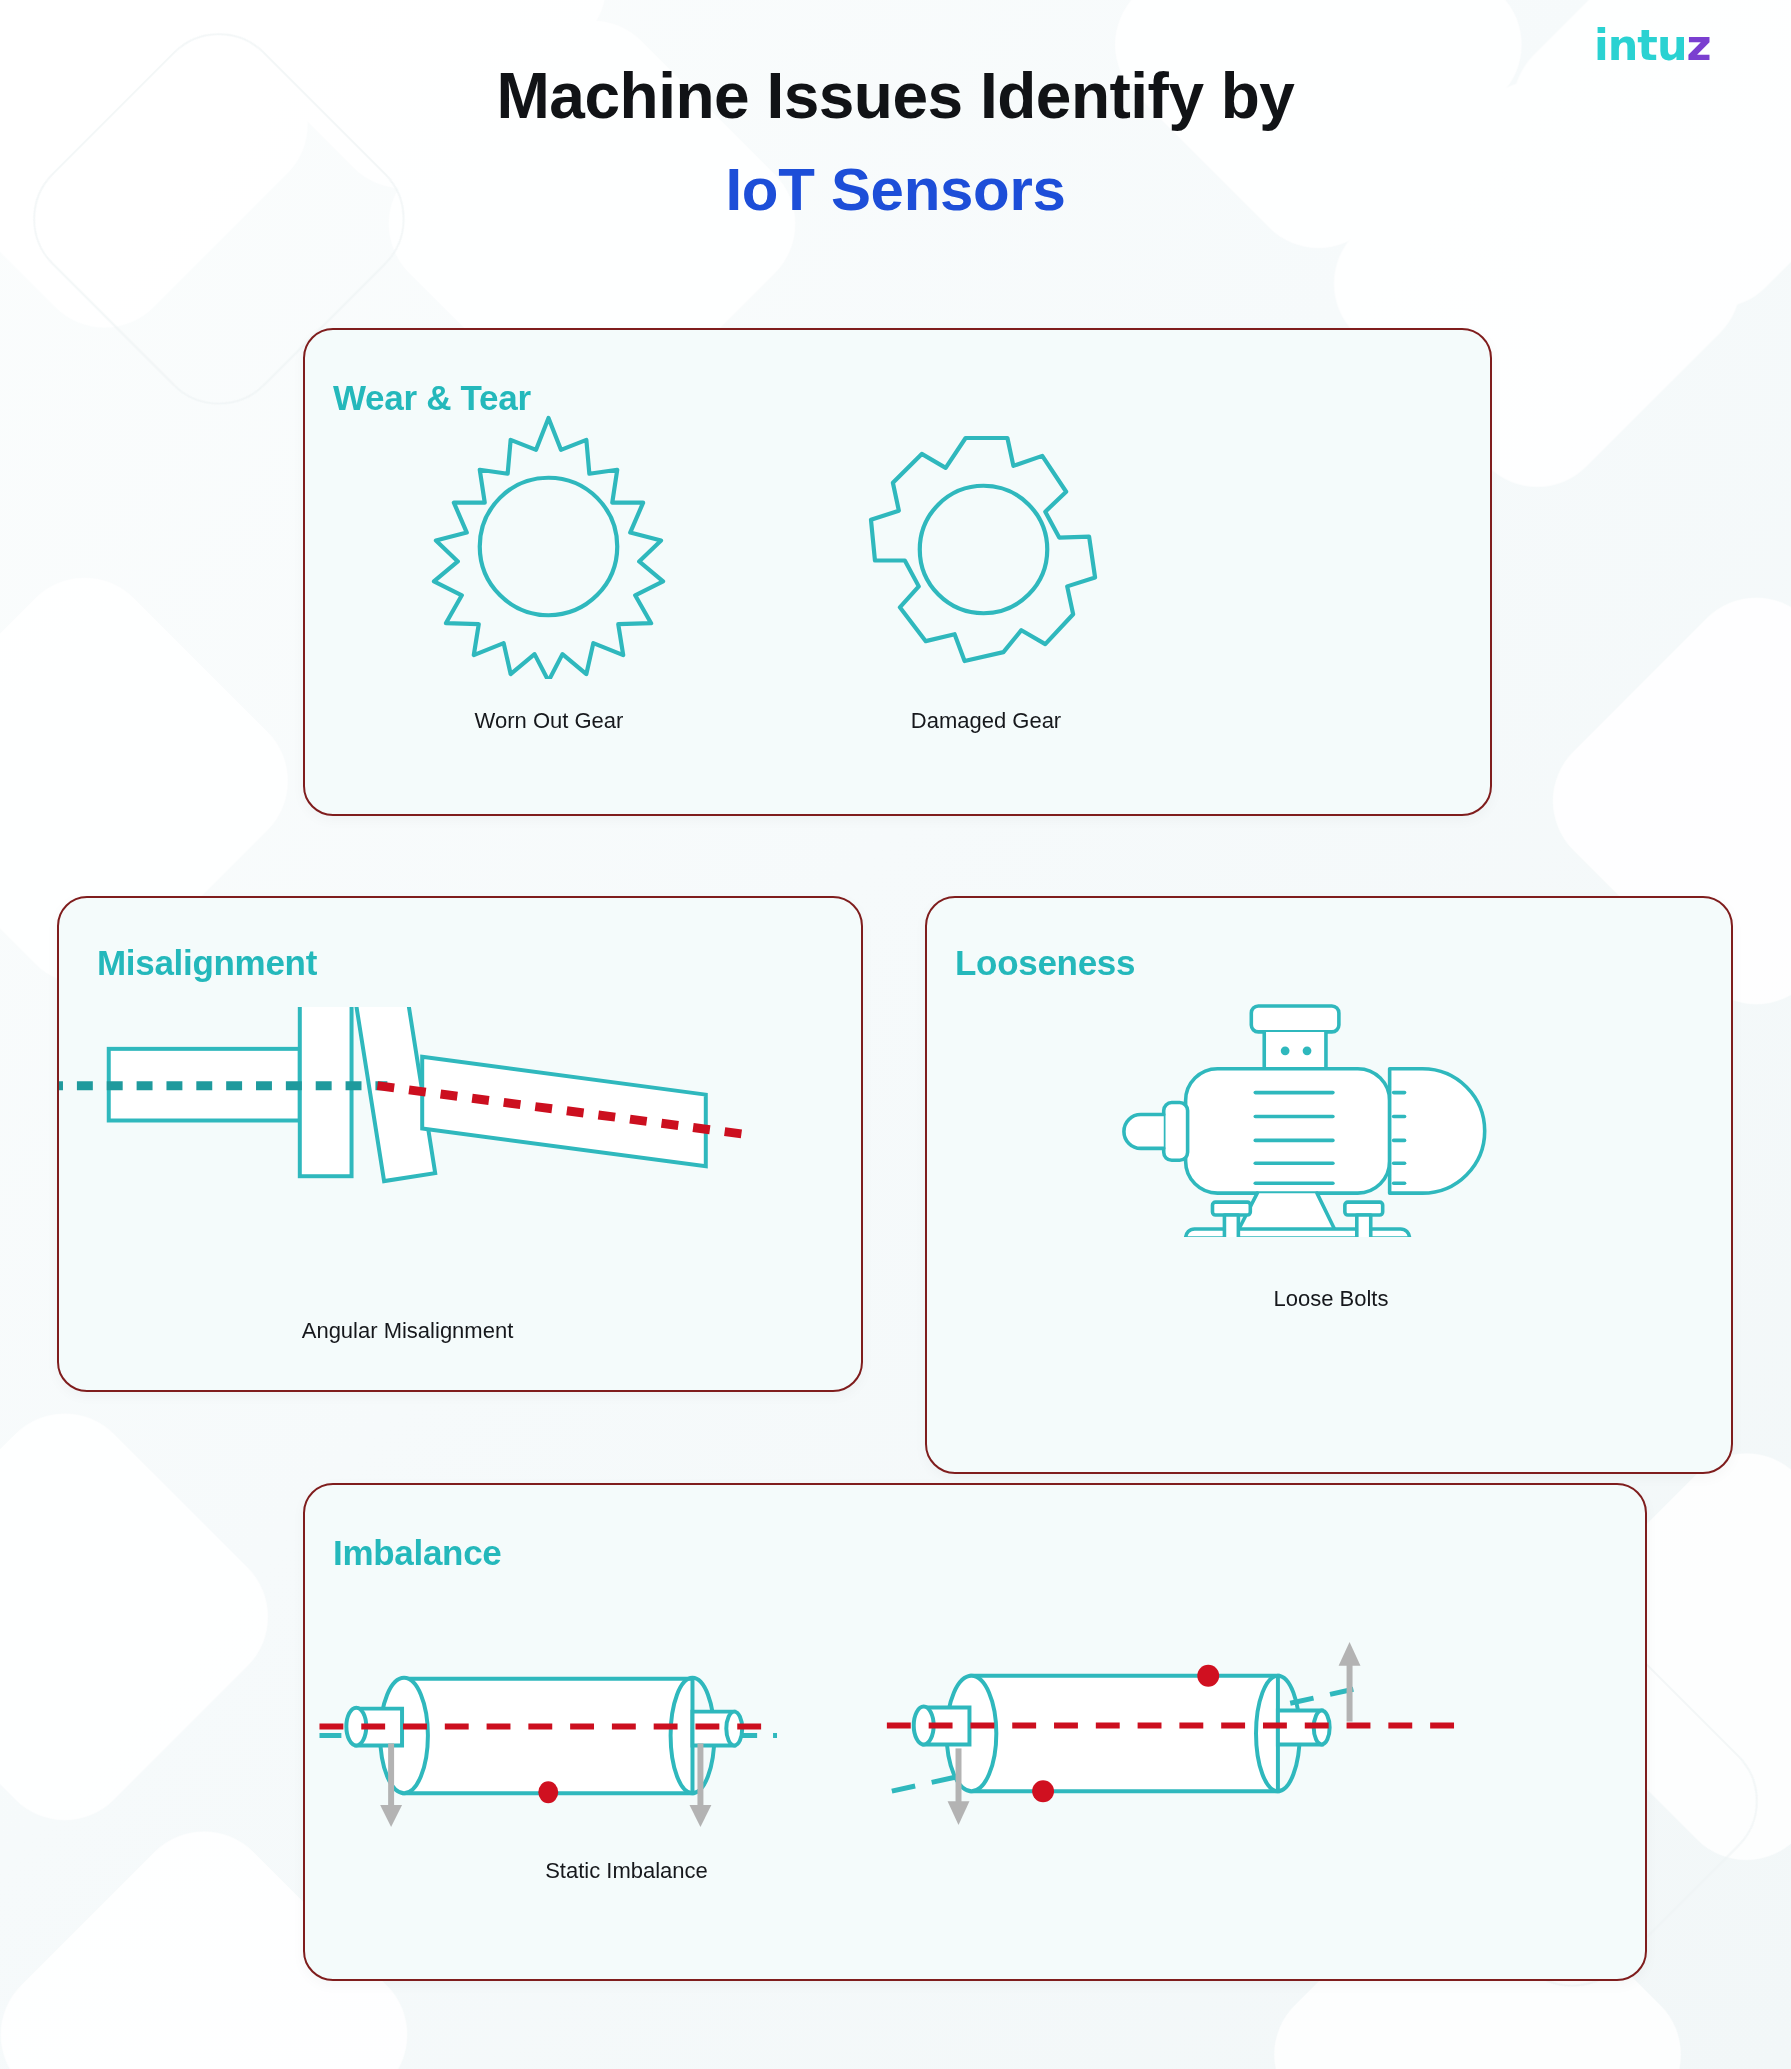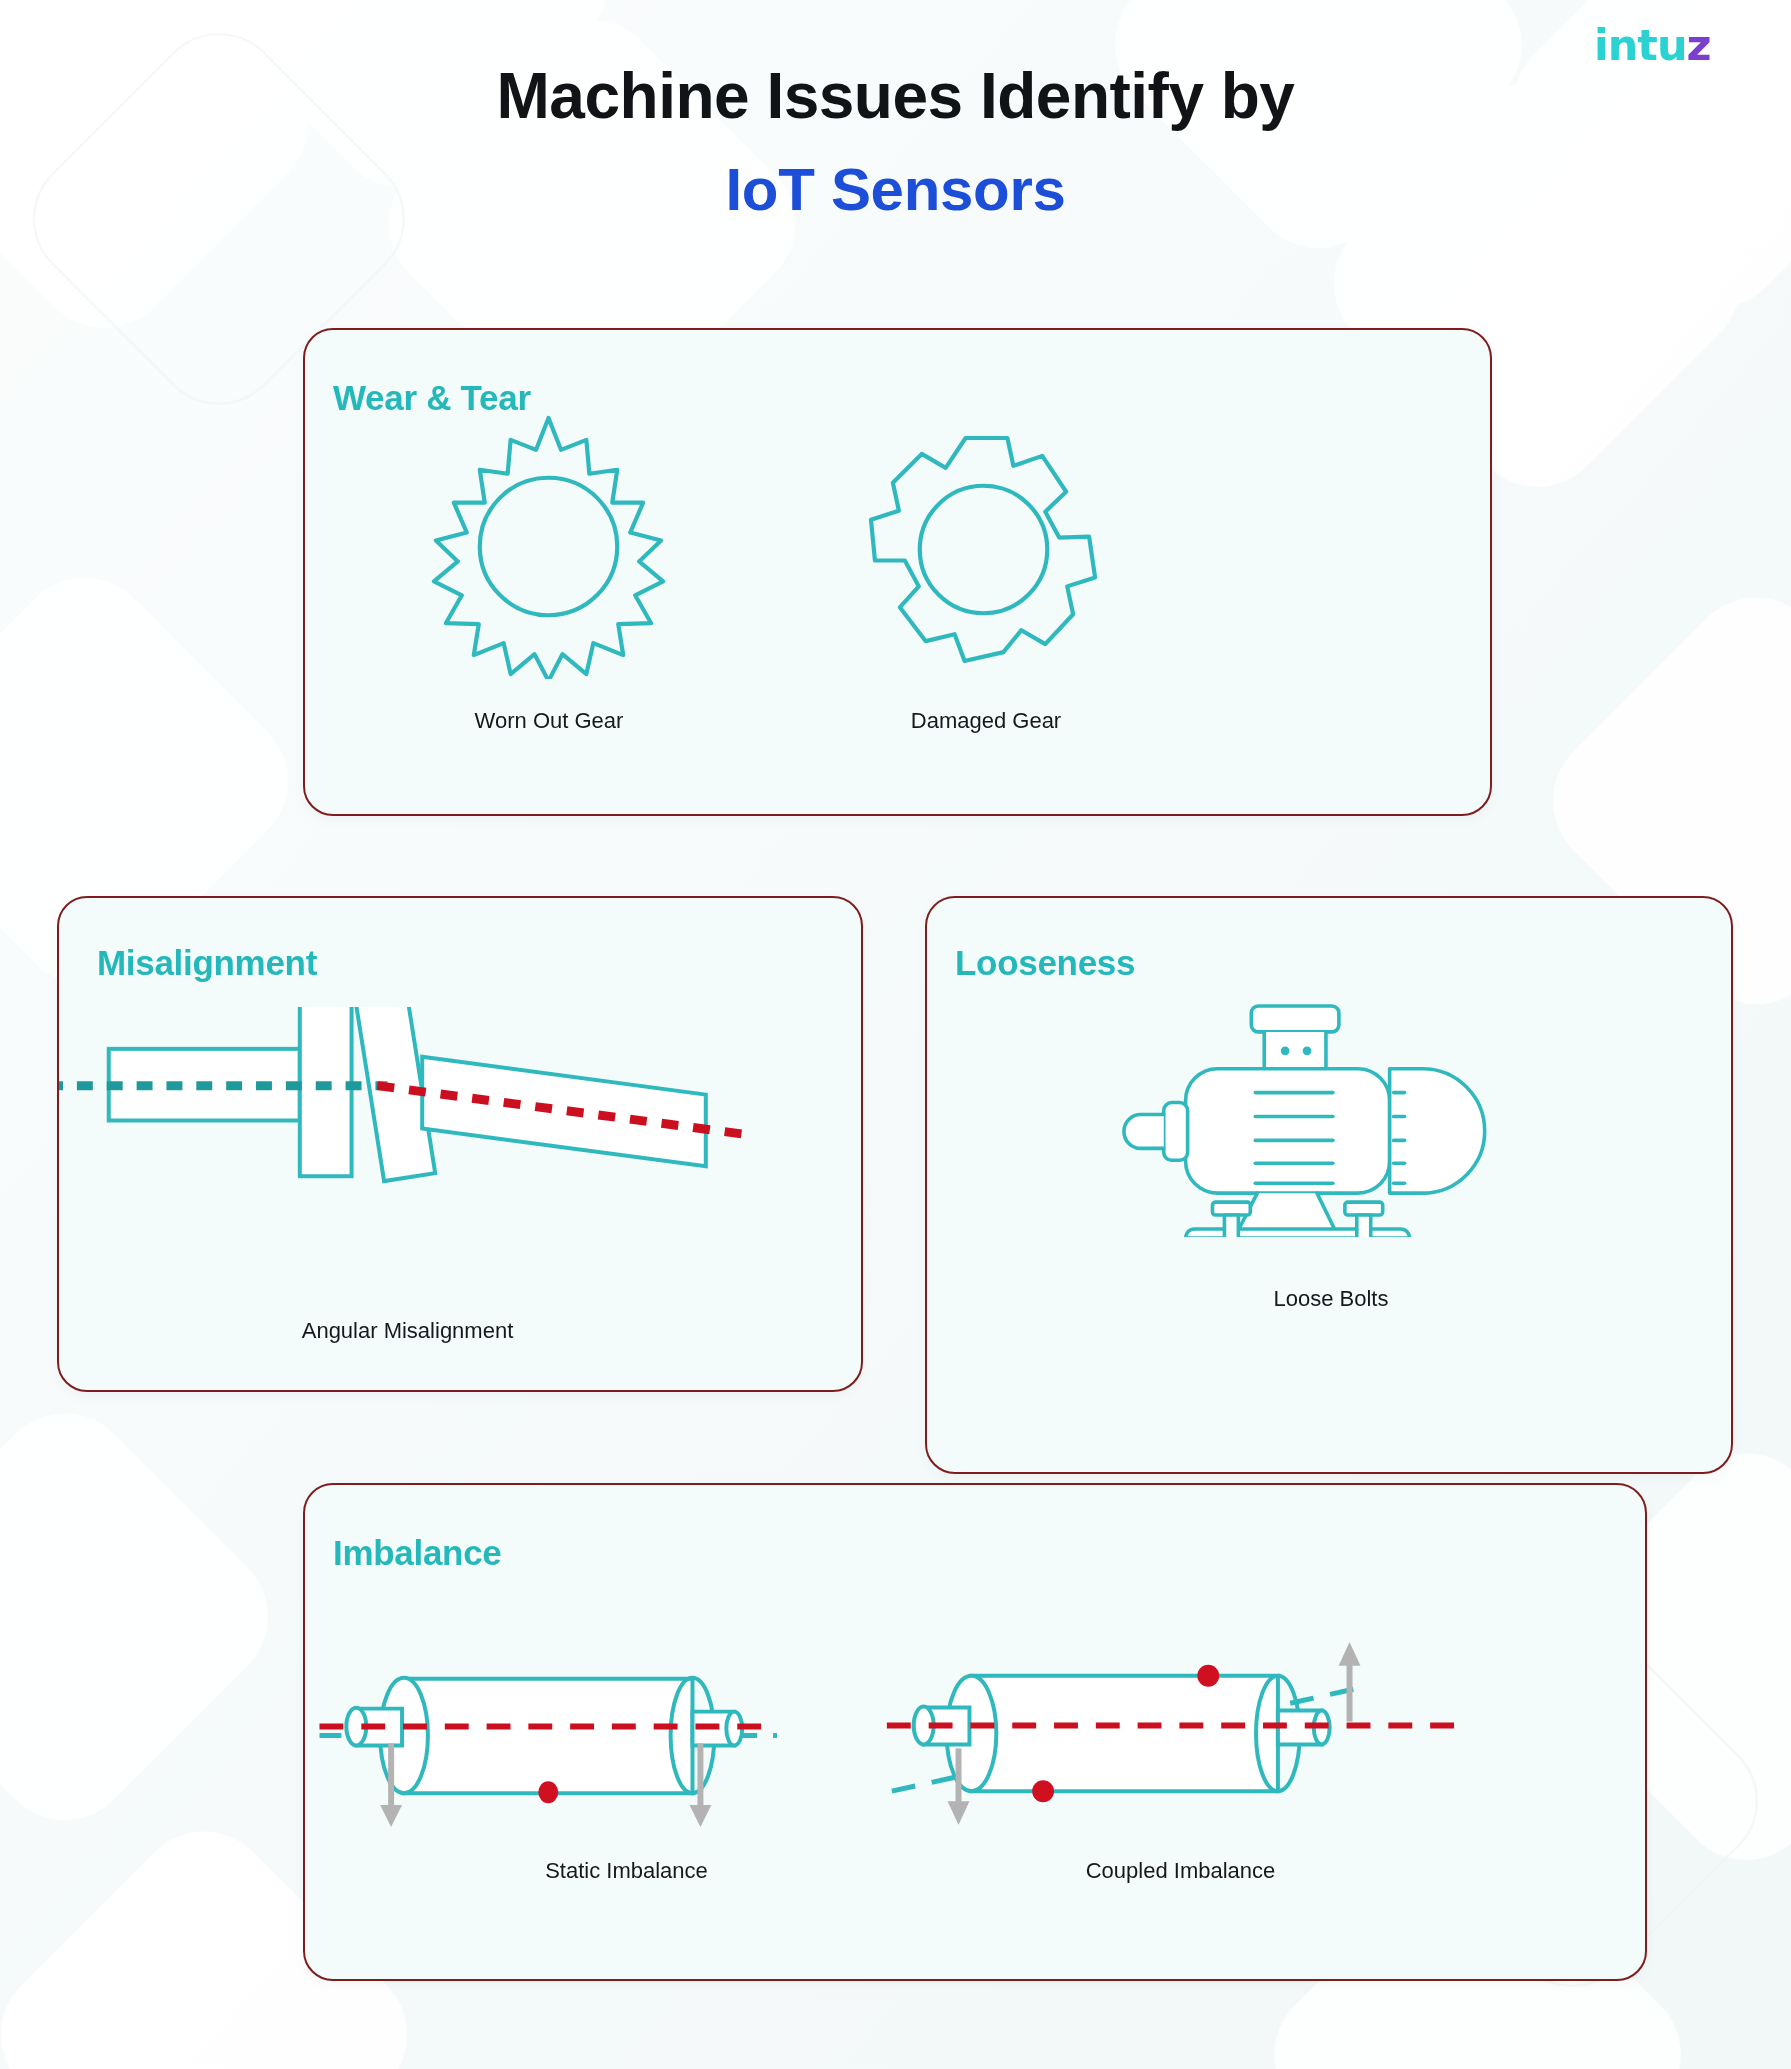--- a/index.html
+++ b/index.html
@@ -303,17 +303,16 @@
       <ellipse cx="348" cy="62" rx="11" ry="11" fill="#d01020"></ellipse>
       <ellipse cx="182" cy="178" rx="11" ry="11" fill="#d01020"></ellipse>
 
       <g fill="#b3b3b3">
         <rect x="94" y="135" width="6" height="56"></rect>
         <polygon points="86,188 108,188 97,212"></polygon>
         <rect x="487" y="50" width="6" height="58"></rect>
         <polygon points="479,52 501,52 490,28"></polygon>
       </g>
     </svg>
-    <div class="fig-label" style="left:562px; top:373px; width:627px;">Coupled Imbalance</div>
   </div>
 
 </div>
 
 
 </body></html>

